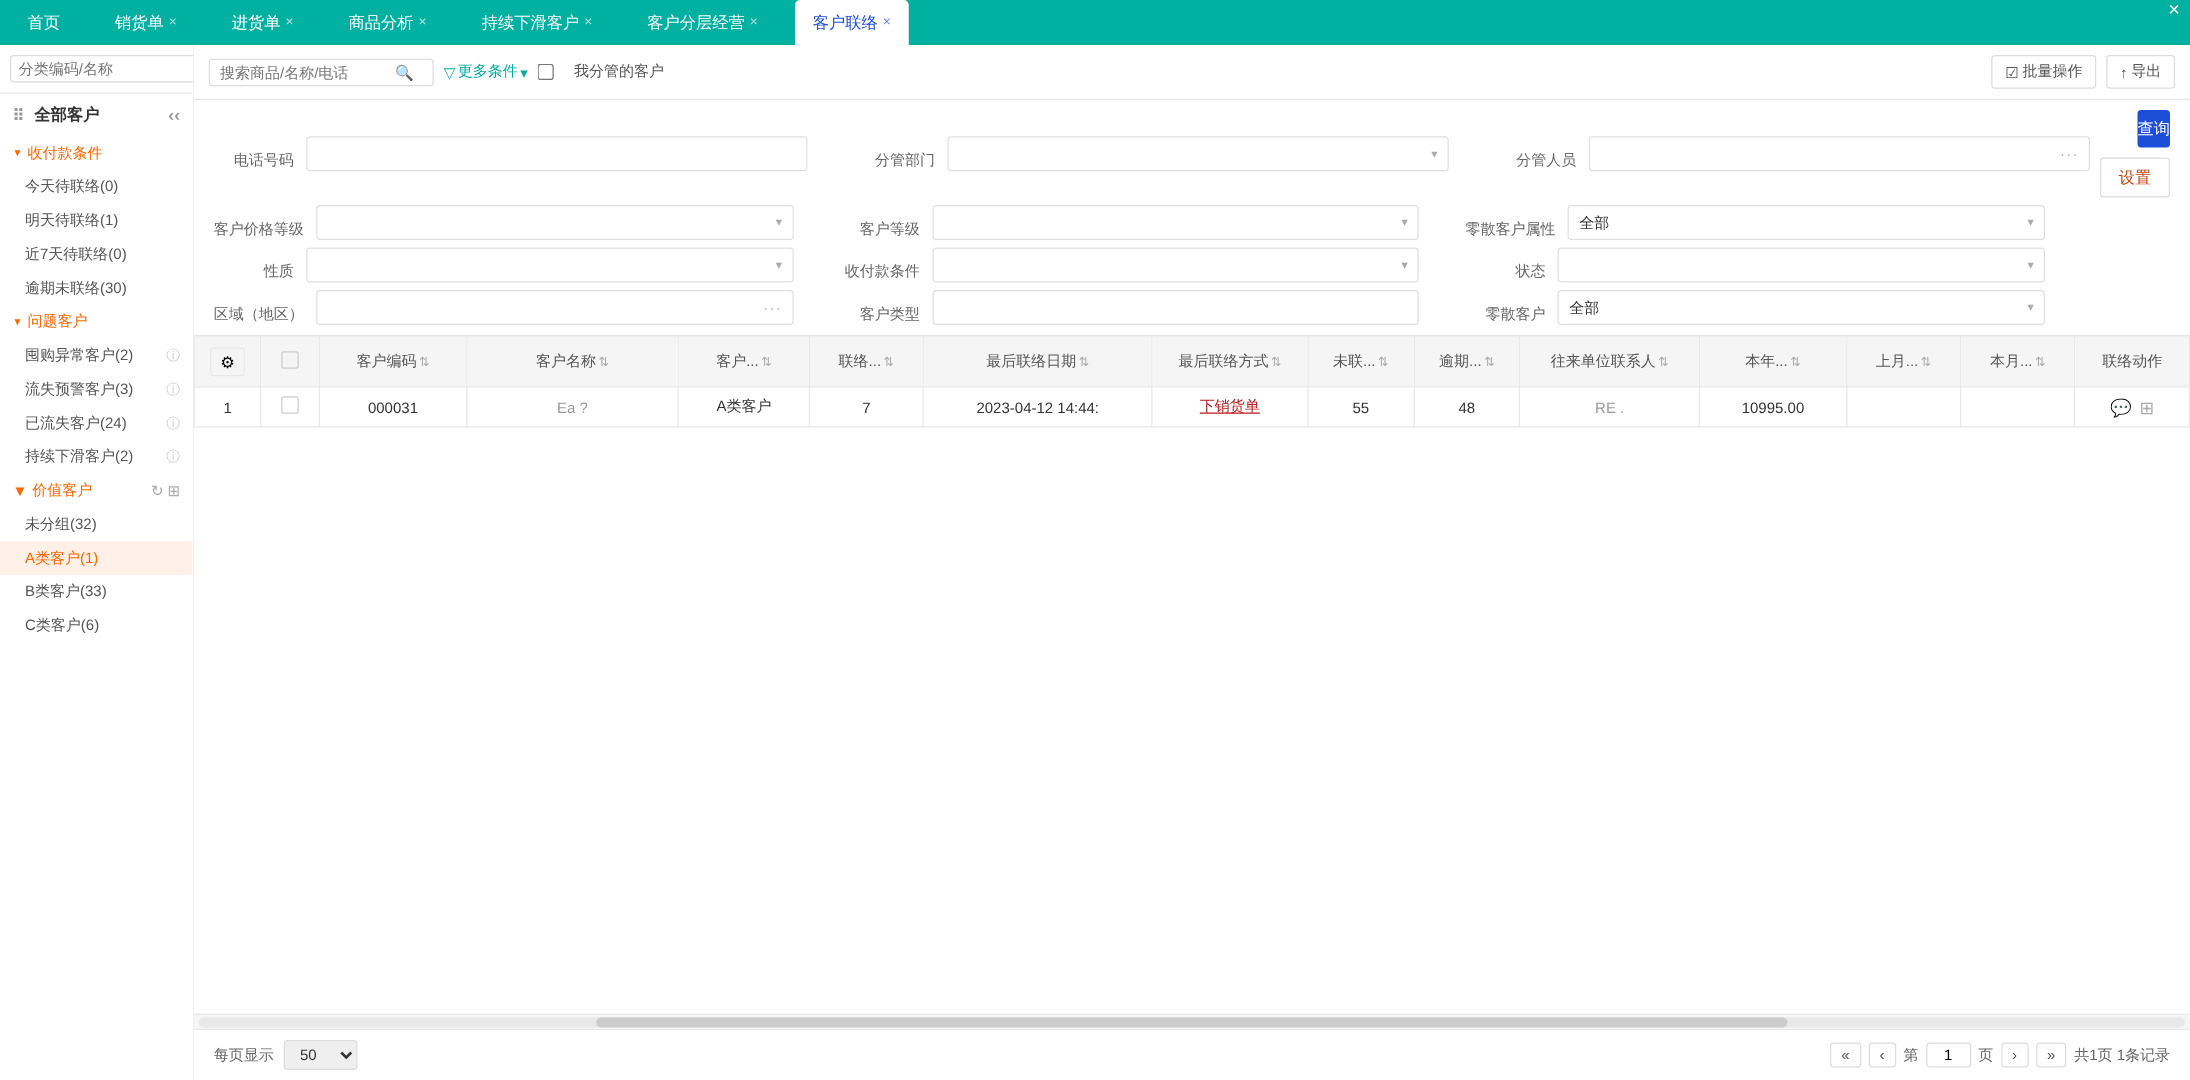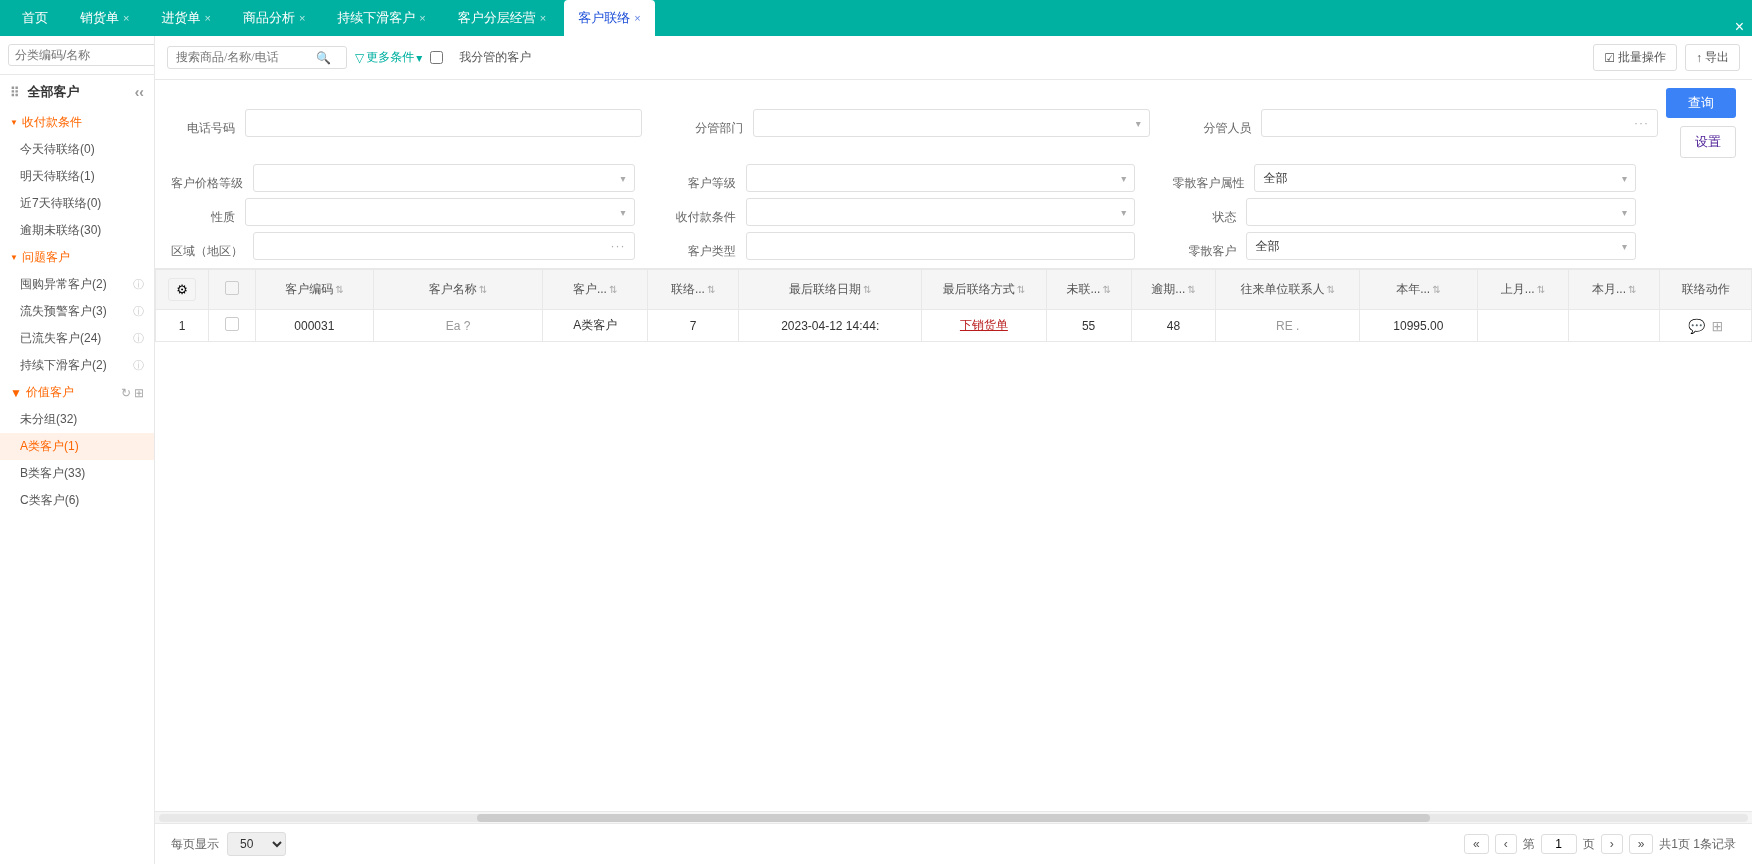--- a/index.html
+++ b/index.html
@@ -1,19 +1,19 @@
 <!DOCTYPE html>
 <html><head>
   <meta charset="utf-8">
   <style>
     * { box-sizing: border-box; margin: 0; padding: 0; }
     body { font-family: 'Microsoft YaHei', Arial, sans-serif; font-size: 12px; background: #f5f5f5; color: #333; width: 1752px; height: 864px; overflow: hidden; }
 
     
-    .top-nav { background: #00b0a0; display: flex; align-items: flex-end; height: 36px; padding: 0 8px; gap: 4px; }
+    .top-nav { background: #00b0a0; display: flex; align-items: flex-start; height: 36px; padding: 0 8px; gap: 16px; }
     .top-nav .nav-item { color: #fff; padding: 0 14px; height: 36px; display: flex; align-items: center; cursor: pointer; font-size: 13px; white-space: nowrap; }
     .top-nav .nav-item.active { background: #fff; color: #1d4ed8; border-radius: 4px 4px 0 0; }
     .nav-close { margin-left: 4px; font-size: 11px; cursor: pointer; opacity: 0.7; }
     .top-nav .home { color: #fff; font-size: 13px; }
     .top-right-close { margin-left: auto; color: #fff; cursor: pointer; font-size: 16px; }
 
     
     .main-layout { display: flex; height: calc(864px - 36px); }
 
     
@@ -50,22 +50,22 @@
 
     
     .advanced-filters { background: #fff; border-bottom: 1px solid #e8e8e8; padding: 8px 16px; }
     .filter-row { display: flex; align-items: center; gap: 0; margin-bottom: 6px; }
     .filter-row:last-child { margin-bottom: 0; }
     .filter-field { display: flex; align-items: flex-end; flex: 1; min-width: 0; gap: 4px; }
     .filter-label { color: #666; font-size: 12px; white-space: nowrap; min-width: 70px; text-align: right; padding-right: 6px; }
     .filter-input { flex: 1; border: 1px solid #e0e0e0; border-radius: 3px; padding: 4px 8px; font-size: 12px; color: #333; display: flex; align-items: center; justify-content: space-between; min-height: 28px; }
     .filter-input .arrow { color: #aaa; font-size: 10px; }
     .filter-input .dots { color: #aaa; font-size: 12px; letter-spacing: 1px; }
-    .btn-query { background: #3b82f6; color: #fff; border: none; border-radius: 3px; padding: 6px 22px; font-size: 13px; cursor: pointer; white-space: nowrap; }
-    .btn-settings { background: #fff; color: #4c1d95; border: 1px solid #ddd; border-radius: 3px; padding: 6px 14px; font-size: 13px; cursor: pointer; white-space: nowrap; margin-top: 4px; }
+    .btn-query { background: #1d4ed8; color: #fff; border: none; border-radius: 3px; padding: 6px 0; font-size: 13px; cursor: pointer; white-space: nowrap; }
+    .btn-settings { background: #fff; color: #c2410c; border: 1px solid #ddd; border-radius: 3px; padding: 6px 14px; font-size: 13px; cursor: pointer; white-space: nowrap; margin-top: 4px; }
     .query-btn-group { display: flex; flex-direction: column; align-items: flex-end; gap: 4px; margin-left: 8px; }
 
     
     .table-area { flex: 1; overflow: auto; }
     table { width: 100%; border-collapse: collapse; font-size: 12px; }
     thead th { background: #f5f5f5; border: 1px solid #e8e8e8; padding: 8px 6px; font-weight: normal; color: #555; white-space: nowrap; position: sticky; top: 0; z-index: 1; }
     thead th .th-inner { display: flex; align-items: center; gap: 2px; justify-content: center; }
     thead th .sort-icon { color: #aaa; font-size: 10px; }
     tbody td { border: 1px solid #e8e8e8; padding: 7px 6px; color: #333; text-align: center; }
     .link-text { color: #b91c1c; cursor: pointer; text-decoration: underline; }
@@ -216,21 +216,21 @@
       <div class="sidebar-item">
         <span class="item-label">C类客户(6)</span>
       </div>
     </div>
   </div>
 
   <div class="content-area">
 
     <div class="filter-bar">
       <div class="filter-search">
-        <input type="text" style="color: #ef4444; font-family: Liberation Serif, serif;" placeholder="搜索商品/名称/电话">
+        <input type="text" style="color: #ef4444;" placeholder="搜索商品/名称/电话">
         <span class="icon">🔍</span>
       </div>
       <div class="filter-more">
         <span style="color:#00b0a0;">▽</span>
         <span>更多条件</span>
         <span>▾</span>
       </div>
       <label class="filter-checkbox">
         <input type="checkbox" style="">
         <span>我分管的客户</span>

